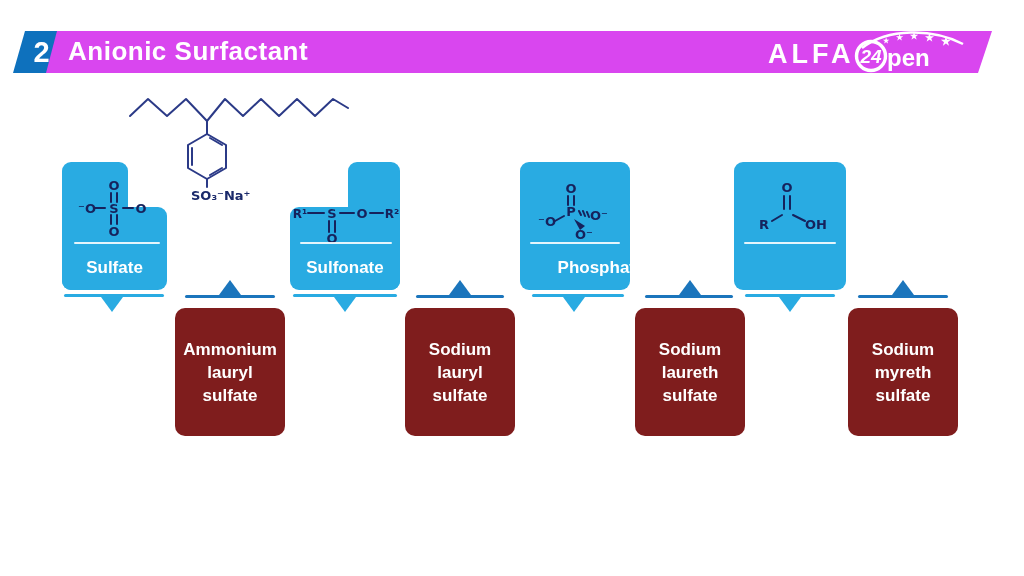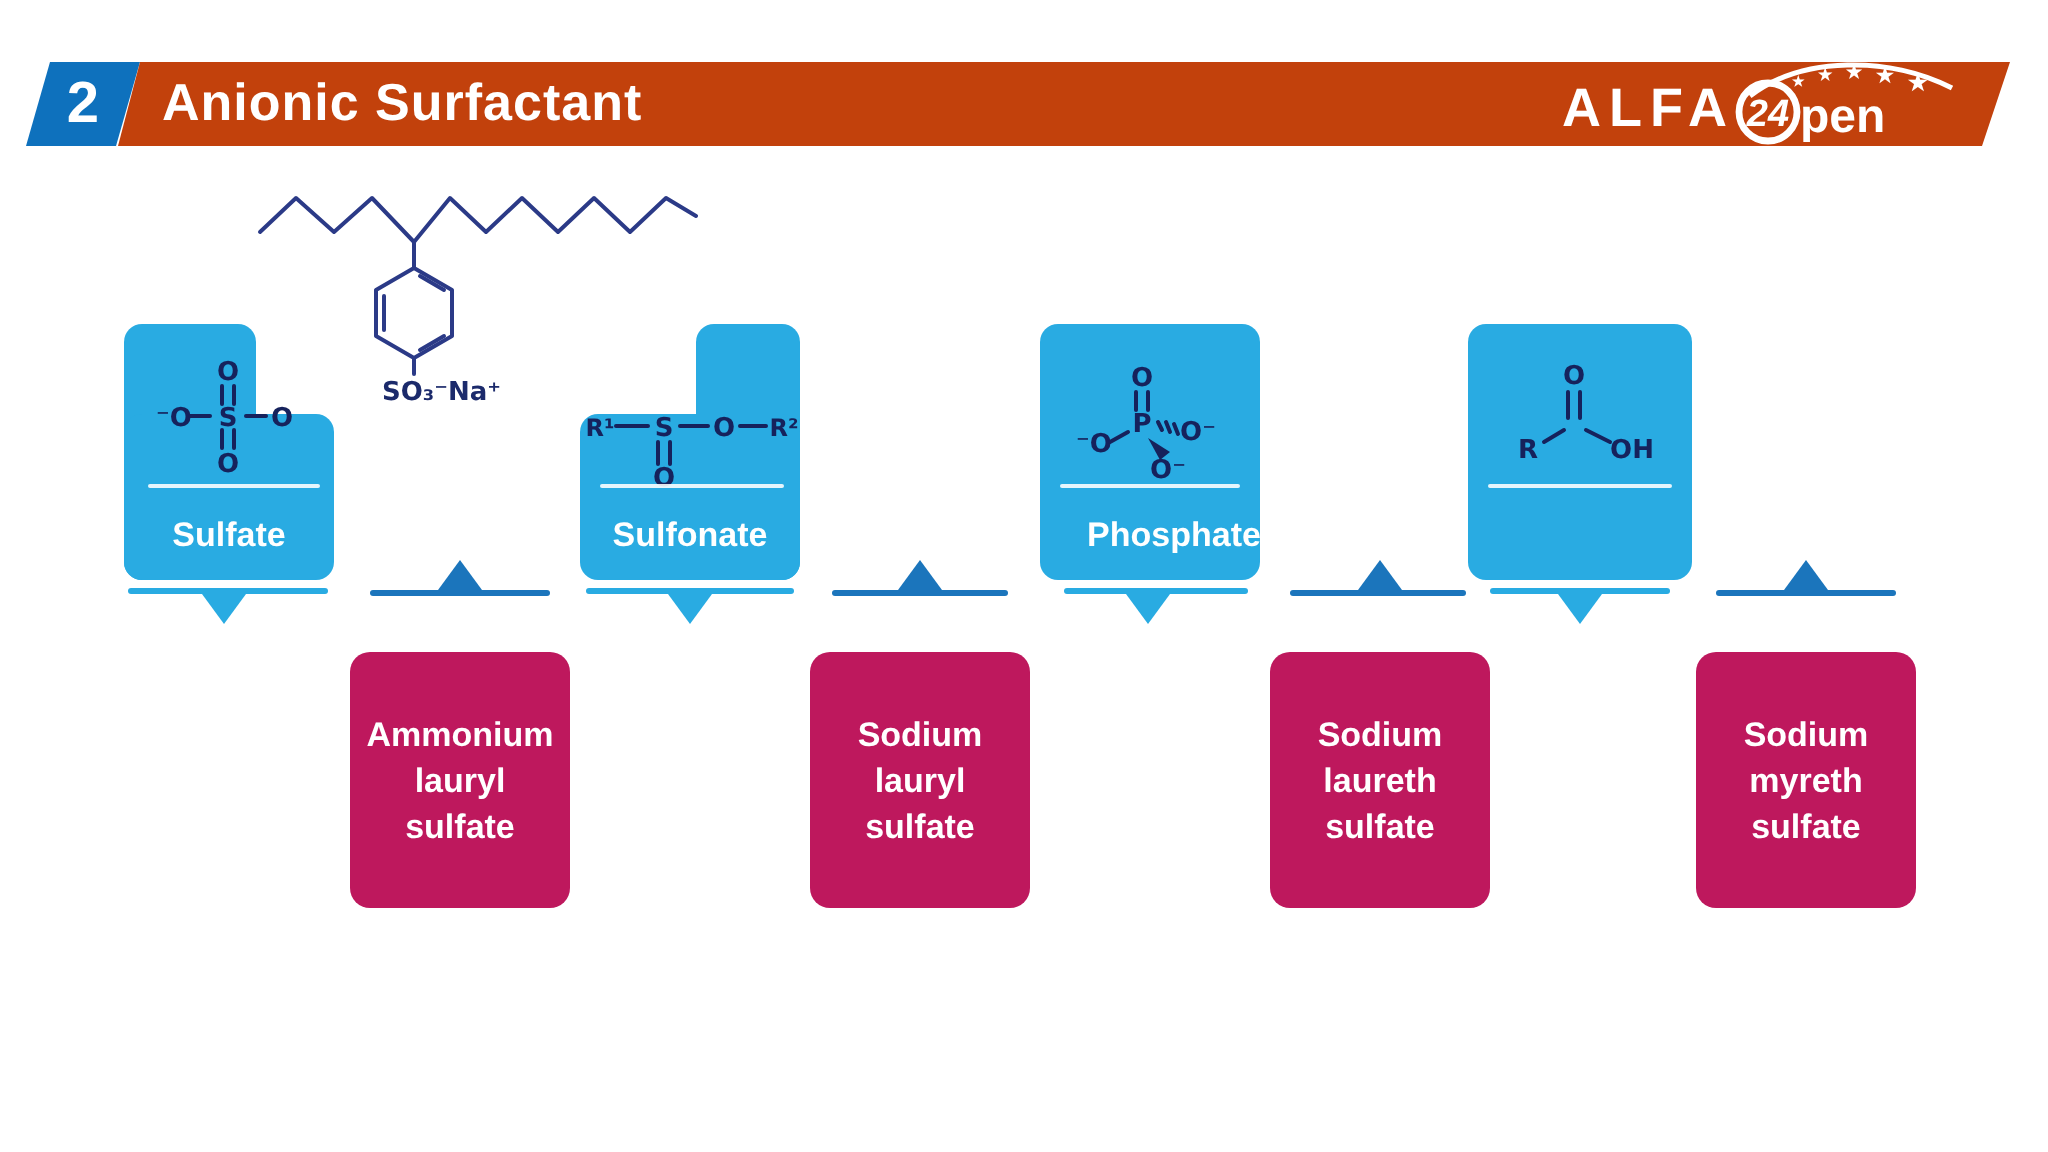--- a/index.html
+++ b/index.html
@@ -5,33 +5,33 @@
   html,body{margin:0;padding:0;background:#ffffff;}
   .slide{position:relative;width:1024px;height:576px;background:#ffffff;overflow:hidden;
          font-family:"Liberation Sans",sans-serif;}
   .abs{position:absolute;}
 
   
   .hdr-num{position:absolute;left:13px;top:31px;width:57px;height:42px;background:#0e71bd;
            clip-path:polygon(12px 0,100% 0,calc(100% - 12px) 100%,0 100%);
            display:flex;align-items:center;justify-content:center;
            color:#fff;font-size:29px;font-weight:bold;}
-  .hdr-bar{position:absolute;left:59px;top:31px;width:946px;height:42px;background:#c2410c;
+  .hdr-bar{position:absolute;left:46px;top:31px;width:946px;height:42px;background:#d946ef;
            clip-path:polygon(11px 0,100% 0,calc(100% - 14px) 100%,0 100%);}
   .hdr-title{position:absolute;left:22px;top:5px;color:#fff;font-size:26px;font-weight:bold;letter-spacing:.5px;}
   .logo{position:absolute;right:22px;top:0;}
 
   
   .lbox{position:absolute;background:#29abe2;border-radius:9px;}
   .cat-label{position:absolute;color:#fff;font-weight:bold;font-size:17px;text-align:center;}
   .divider{position:absolute;height:2px;background:rgba(255,255,255,.88);border-radius:1px;}
 
   
-  .ebox{position:absolute;width:110px;height:128px;background:#be185d;border-radius:10px;
-        display:flex;align-items:center;justify-content:center;margin-top:18px;}
+  .ebox{position:absolute;width:110px;height:128px;background:#7f1d1d;border-radius:10px;
+        display:flex;align-items:center;justify-content:center;}
   .ebox span{color:#fff;font-weight:bold;font-size:17px;line-height:23px;text-align:center;white-space:pre-line;}
 
   
   .hline{position:absolute;height:3px;border-radius:2px;}
   .hline.light{background:#29abe2;}
   .hline.dark{background:#1b75bc;}
   .tri{position:absolute;width:0;height:0;}
   .tri.down{border-left:11px solid transparent;border-right:11px solid transparent;border-top:15px solid #29abe2;}
   .tri.up{border-left:11px solid transparent;border-right:11px solid transparent;border-bottom:15px solid #1b75bc;}
 
@@ -127,21 +127,21 @@
     <text x="27" y="48" font-size="13" text-anchor="middle">⁻O</text>
     <line class="bond" x1="35" y1="43" x2="44" y2="38"></line>
     <text x="79" y="42" font-size="13" text-anchor="middle">O⁻</text>
     <line class="bond" x1="59" y1="33" x2="61" y2="37"></line>
       <line class="bond" x1="63" y1="33" x2="65" y2="38"></line>
       <line class="bond" x1="67" y1="34" x2="69" y2="39"></line>
     <polygon points="54,41 60,52 65,48" fill="#16225c"></polygon>
     <text x="64" y="61" font-size="13" text-anchor="middle">O⁻</text>
   </svg>
   <div class="divider" style="left:530px;top:242px;width:90px;"></div>
-  <div class="cat-label" style="left:532px;top:258px;width:110px;">Phosphate</div>
+  <div class="cat-label" style="left:546px;top:258px;width:110px;">Phosphate</div>
   <div class="hline light" style="left:532px;top:294px;width:92px;"></div>
   <div class="tri down" style="left:563px;top:297px;"></div>
 
   <div class="lbox" style="left:734px;top:162px;width:112px;height:128px;"></div>
   <svg class="chem" style="left:736px;top:172px;" width="108" height="66" viewBox="0 0 108 66">
     <text x="51" y="20" font-size="13" text-anchor="middle">O</text>
     <line class="bond" x1="48" y1="24" x2="48" y2="37"></line>
       <line class="bond" x1="54" y1="24" x2="54" y2="37"></line>
     <line class="bond" x1="46" y1="43" x2="36" y2="49"></line>
     <line class="bond" x1="57" y1="43" x2="69" y2="49"></line>

